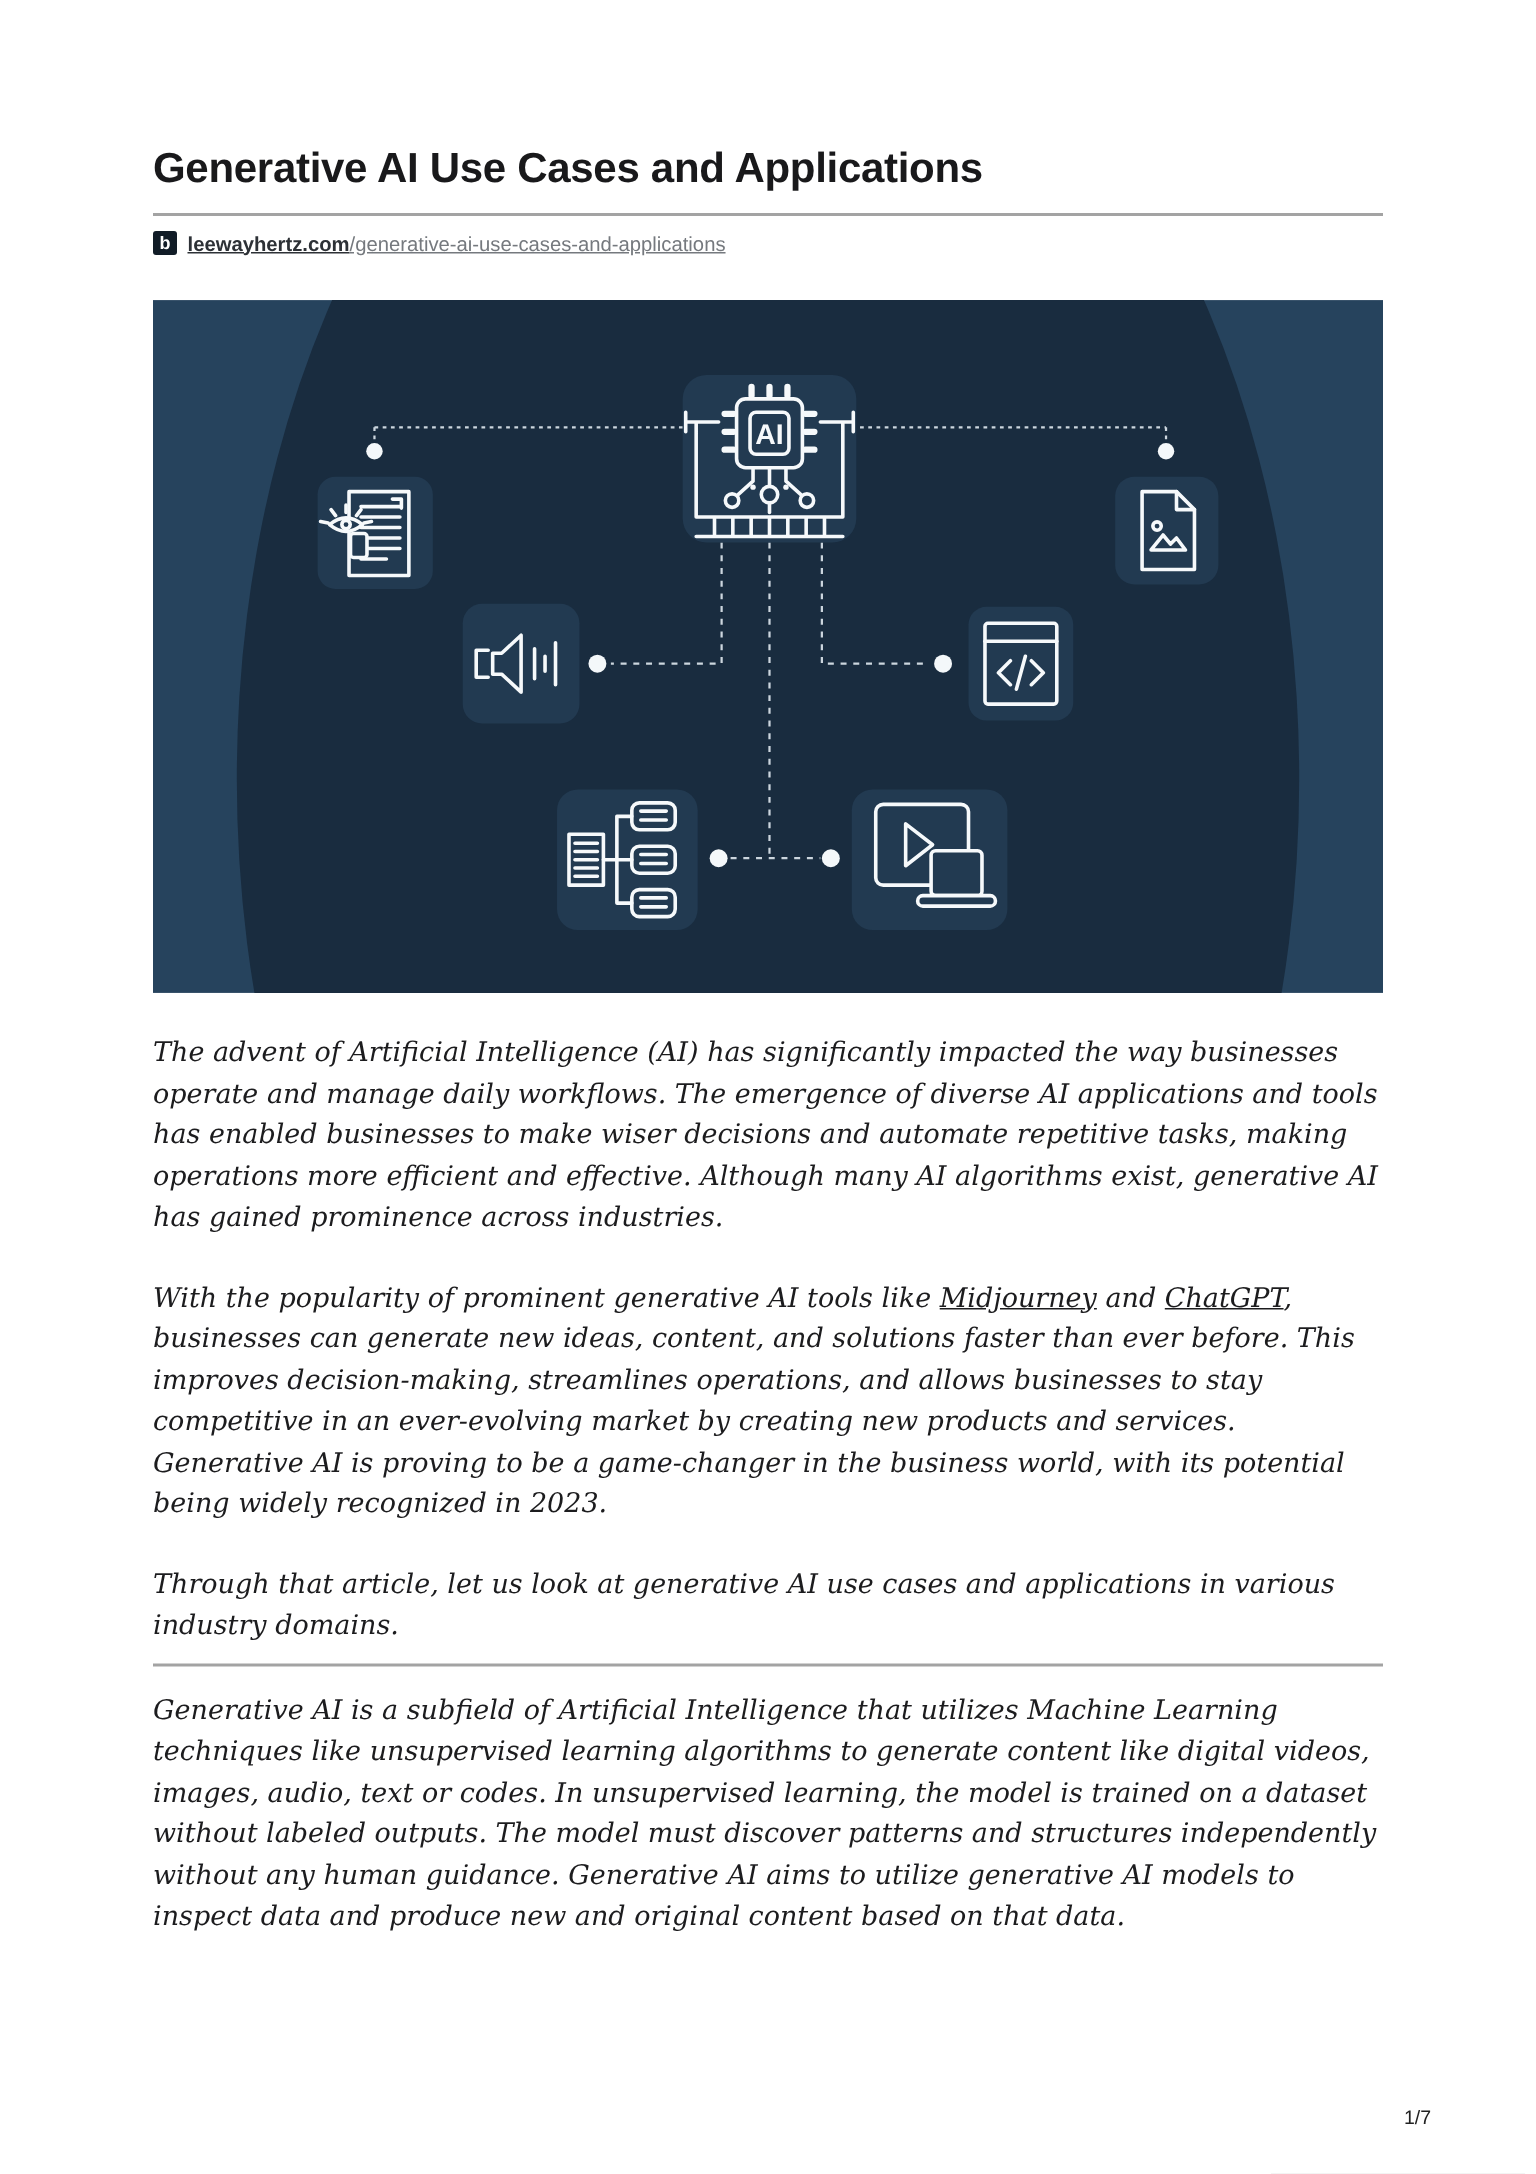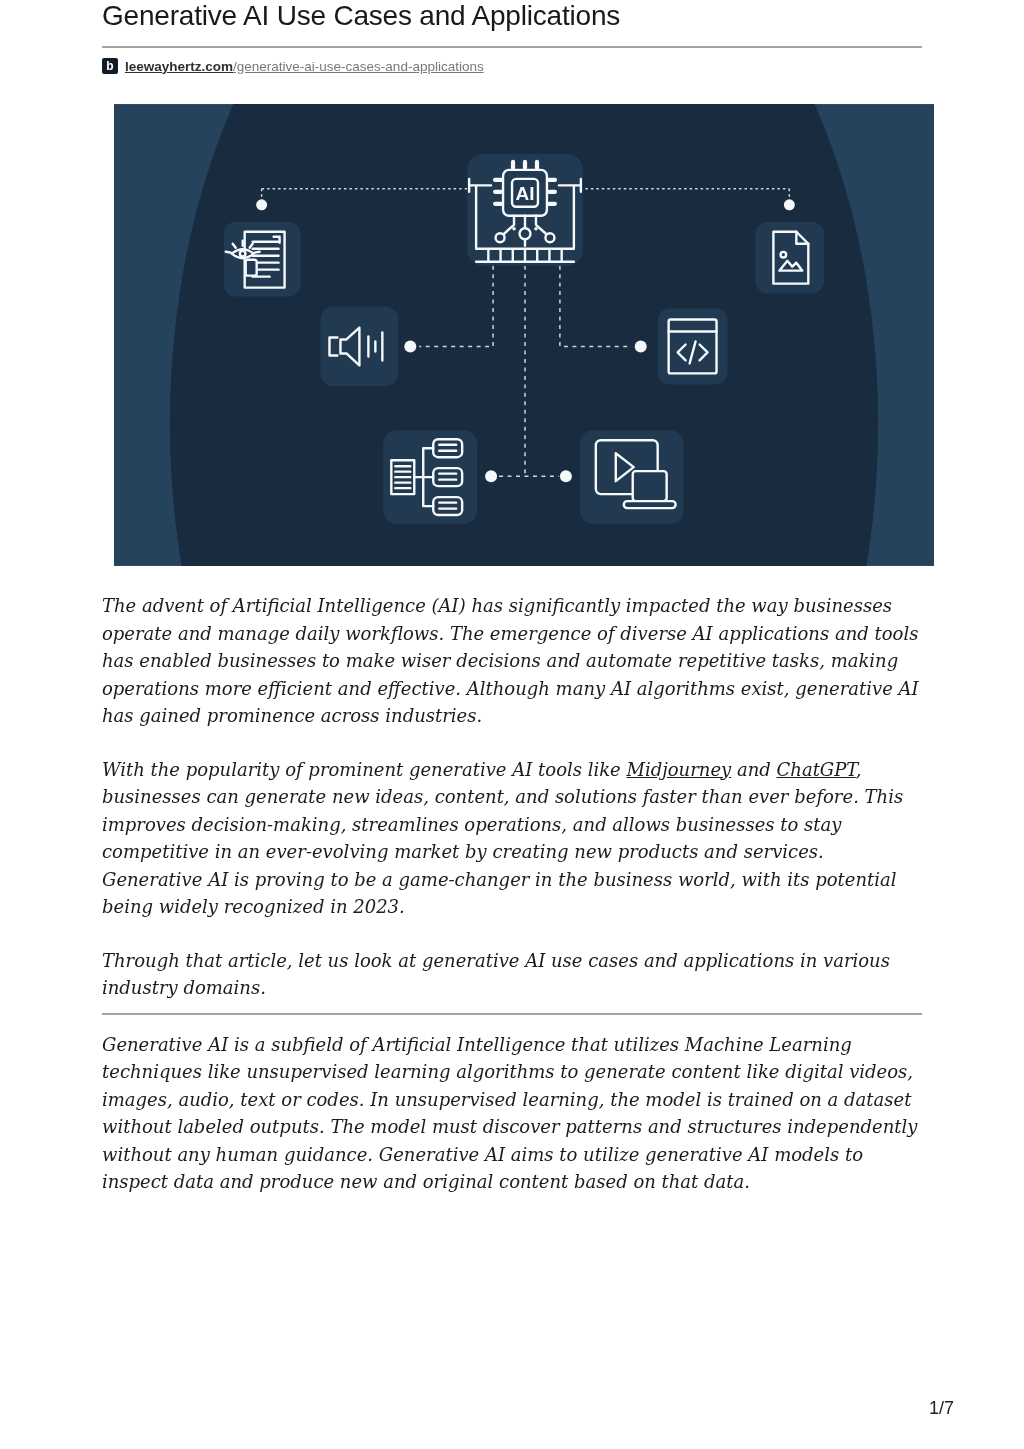--- a/index.html
+++ b/index.html
@@ -9,48 +9,48 @@
     --icon-stroke:#f6f9fb; --connector-line:#ccd6de; --connector-dot:#f4f8fa;
   }
   *{box-sizing:border-box;}
   html,body{margin:0;padding:0;background:#e9e9e9;}
   .page{
     position:relative; width:1024px; height:1449px; margin:0 auto;
     background:var(--page-bg); font-family:"DejaVu Serif", serif;
     padding:0 102px; overflow:hidden;
   }
   h1{
-    margin:0; font-family:"Liberation Sans", sans-serif;
-    font-size:28px; line-height:32px; font-weight:normal; color:var(--heading);
+    margin:0; padding-top:96px; font-family:"Liberation Sans", sans-serif;
+    font-size:28px; line-height:32px; font-weight:bold; color:var(--heading);
     letter-spacing:-0.2px;
   }
   .rule{border:none; height:2px; background:var(--rule); margin:0;}
   .rule-title{margin-top:14px;}
   .source-row{display:flex; align-items:center; gap:7px; margin-top:9px; height:18px;}
   .favicon{
     flex:0 0 auto; width:16px; height:16px; background:var(--favicon-bg);
     color:#fff; font:bold 12px/16px "Liberation Sans", sans-serif;
     text-align:center; border-radius:2px;
   }
   .source-link{font-family:"Liberation Sans", sans-serif; font-size:13.5px; text-decoration:none;}
   .source-link .domain{color:var(--url-domain); font-weight:bold; text-decoration:underline;text-align:center;}
   .source-link .path{color:var(--url-path); text-decoration:underline;margin-top:15px;}
-  .hero{margin-top:29px; width:652px; height:462px;margin-left:12px;}
+  .hero{margin-top:29px; width:652px; height:462px;}
   .hero svg{display:block; width:820px; height:462px;}
   .body-p{font-size:18px; line-height:27.5px; color:var(--text); margin:26px 0 0; text-align:left;font-style:italic;}
   .inline-link{color:var(--text); text-decoration:underline;}
   h2{
     font-family:"Liberation Sans", sans-serif; font-size:23px; line-height:27px;
     font-weight:bold; color:var(--heading); margin:40px 0 0;
   }
   .rule-section{margin-top:11px;}
   .p-after-h2{margin-top:16px;}
   .page-number{
     position:absolute; right:70px; bottom:30px; color:#222;
-    font-family:"Liberation Sans", sans-serif; font-size:18px;
+    font-family:"Liberation Sans", sans-serif; font-size:13px;
   }
   
   .hero-bg{fill:var(--hero-bg);}
   .hero-vignette{fill:var(--hero-vignette);}
   .tiles rect{fill:var(--tile);}
   .connector path{fill:none; stroke:var(--connector-line); stroke-width:1.5; stroke-dasharray:4 4.5;}
   .connector .dotline{stroke-dasharray:2.5 3;}
   .dots circle{fill:var(--connector-dot); stroke:none;}
   .icon path,.icon rect,.icon circle{
     fill:none; stroke:var(--icon-stroke); stroke-width:2.4;

